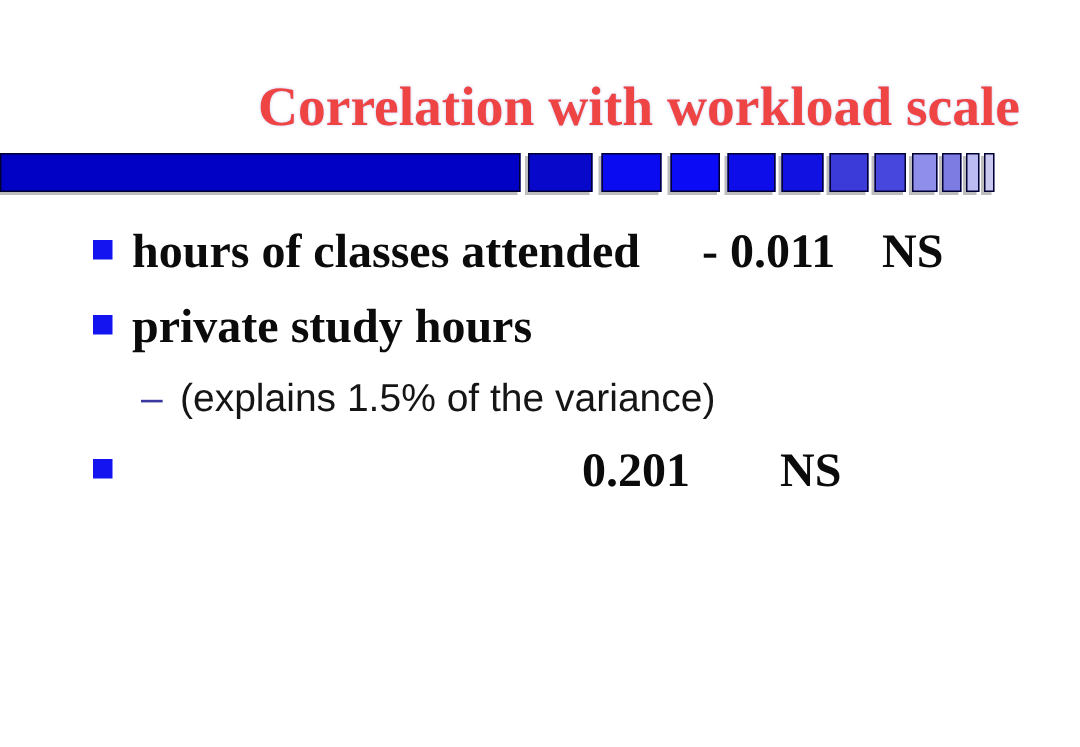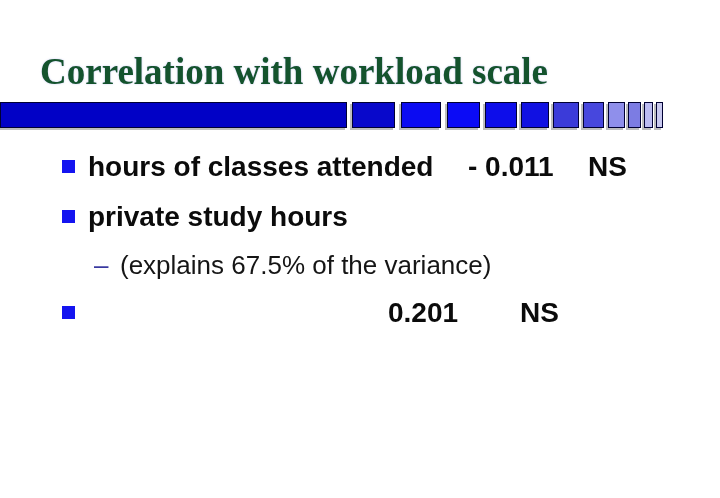--- a/index.html
+++ b/index.html
@@ -9,49 +9,49 @@
     position: relative;
     overflow: hidden;
     font-family: "Liberation Serif", serif;
   }
   .slide { position: absolute; inset: 0; }
 
   
   .title {
     position: absolute;
     left: 40px; width: 640px; top: 50px;
-    text-align: left;
+    text-align: right;
     font-family: "Liberation Serif", serif;
     font-weight: bold;
     font-size: 37px;
     letter-spacing: 0px;
-    color: #14532d;
+    color: #ef4444;
     text-shadow: 0 0 2px rgba(130,130,230,0.45);
     white-space: nowrap;
   }
 
   
   .divider {
     position: absolute;
     left: 0; top: 102px; width: 720px; height: 26px;
   }
   .divider .seg {
     position: absolute;
     top: 0; height: 24px;
     border: 1px solid #000033;
     box-shadow: -2px 2px 0 #bdbdbd;
   }
 
   
   .row {
     position: absolute;
     left: 0; width: 720px; height: 36px;
-    font-family: Liberation Sans, sans-serif;
+    font-family: Liberation Serif, serif;
     font-weight: bold;
-    font-size: 28px;
+    font-size: 32px;
     color: #0b0b0b;
     line-height: 34px;
     white-space: nowrap;
   }
   .row-1 { top: 150px; }
   .row-2 { top: 200px; }
   .row-sub { top: 248px; }
   .row-3 { top: 296px; }
 
   .bullet-sq {
@@ -113,21 +113,21 @@
     <span class="sig">NS</span>
   </div>
 
   <div class="row row-2">
     <span class="bullet-sq"></span>
     <span class="lbl">private study hours</span>
   </div>
 
   <div class="row row-sub">
     <span class="sub-dash">–</span>
-    <span class="sub-text">(explains 67.5% of the variance)</span>
+    <span class="sub-text">(explains 1.5% of the variance)</span>
   </div>
 
   <div class="row row-3">
     <span class="bullet-sq"></span>
     <span class="val">0.201</span>
     <span class="sig">NS</span>
   </div>
 
 </div>
 

